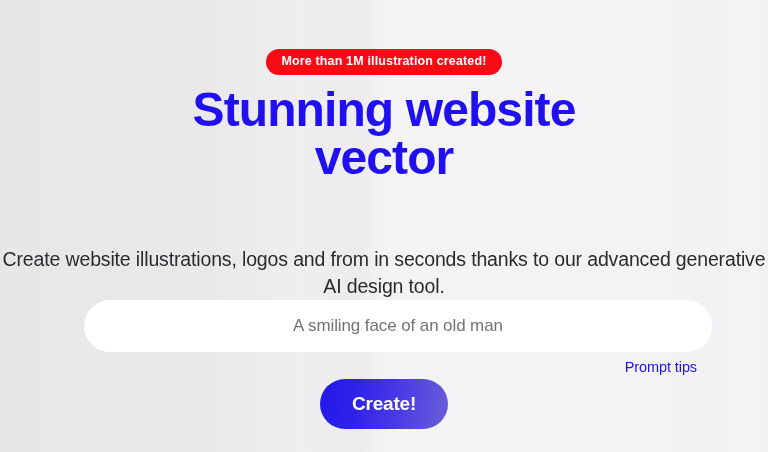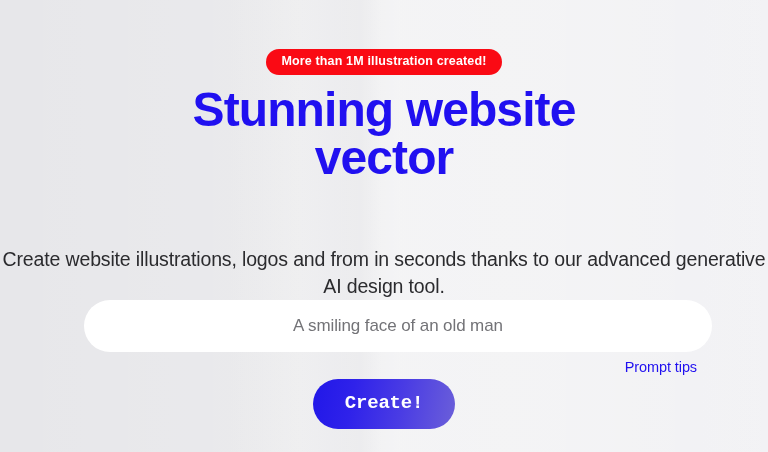--- a/index.html
+++ b/index.html
@@ -151,21 +151,21 @@
     left: 0;
     width: 768px;
     text-align: center;
   }
   .create-button {
     display: inline-block;
     border: none;
     cursor: pointer;
     background: linear-gradient(100deg, #2117e8 0%, #2f22ea 28%, #4a3ce4 62%, #6b5fd9 100%);
     color: #ffffff;
-    font-family: Liberation Mono, monospace;
+    font-family: Liberation Sans, sans-serif;
     font-size: 19px;
     font-weight: bold;
     letter-spacing: -0.2px;
     line-height: 1;
     padding: 15px 32px 16px 32px;
     border-radius: 999px;
     min-width: 125px;
   }
 </style>
 </head>

